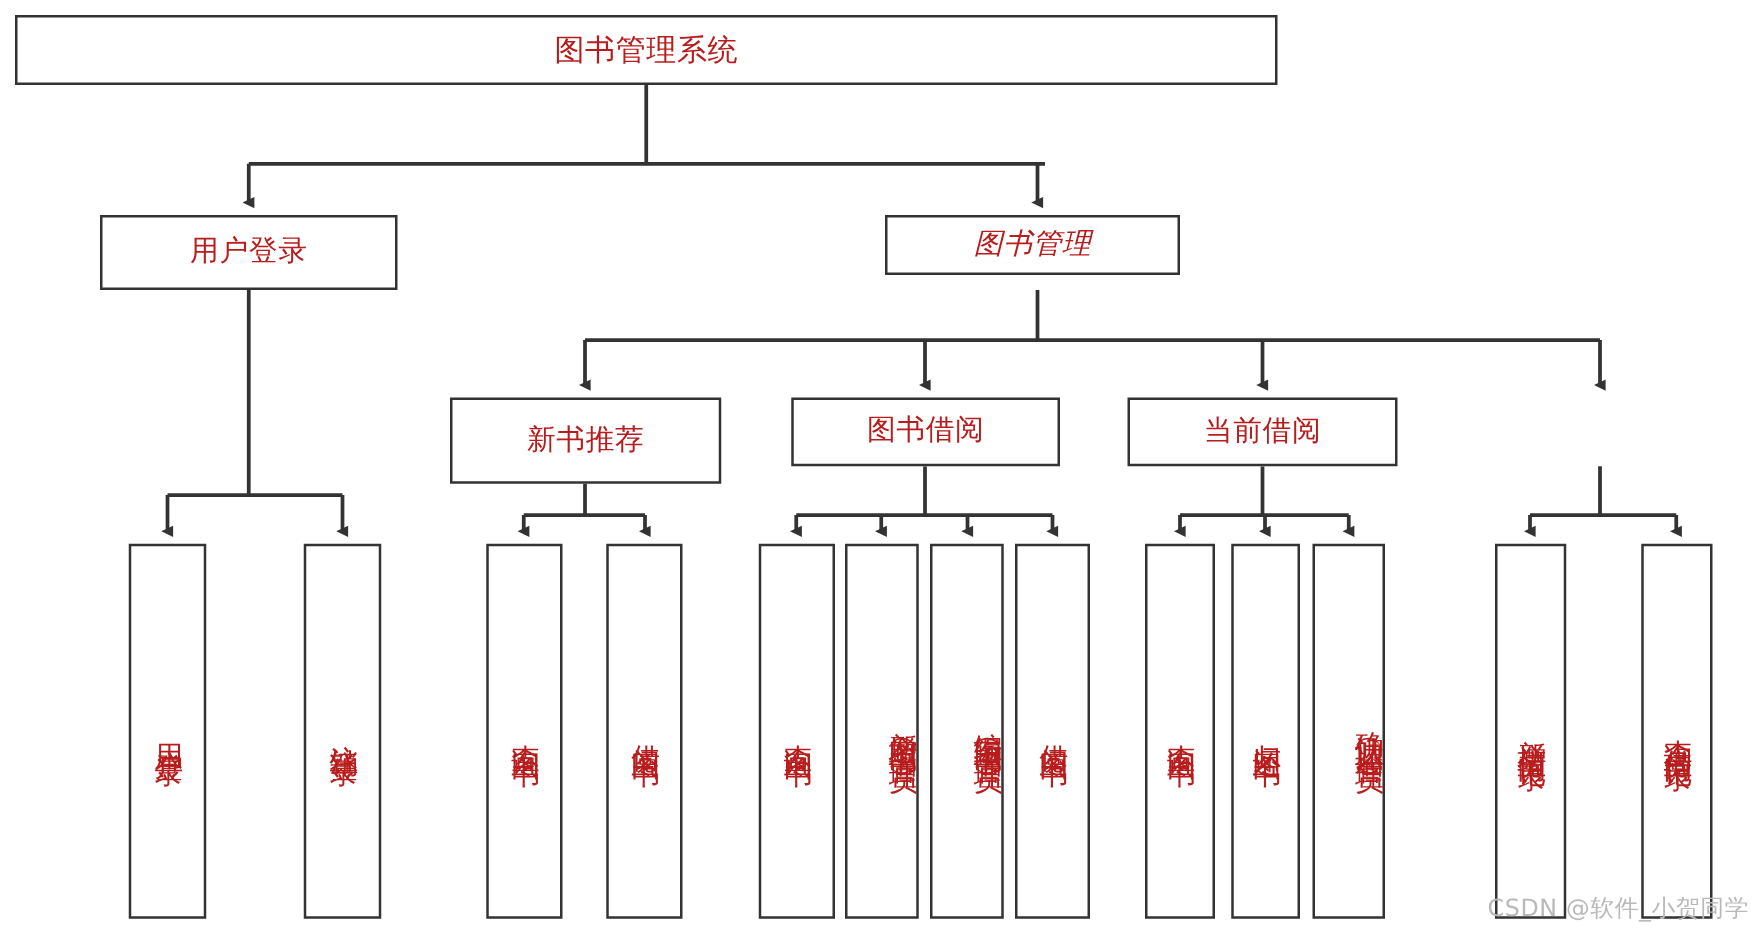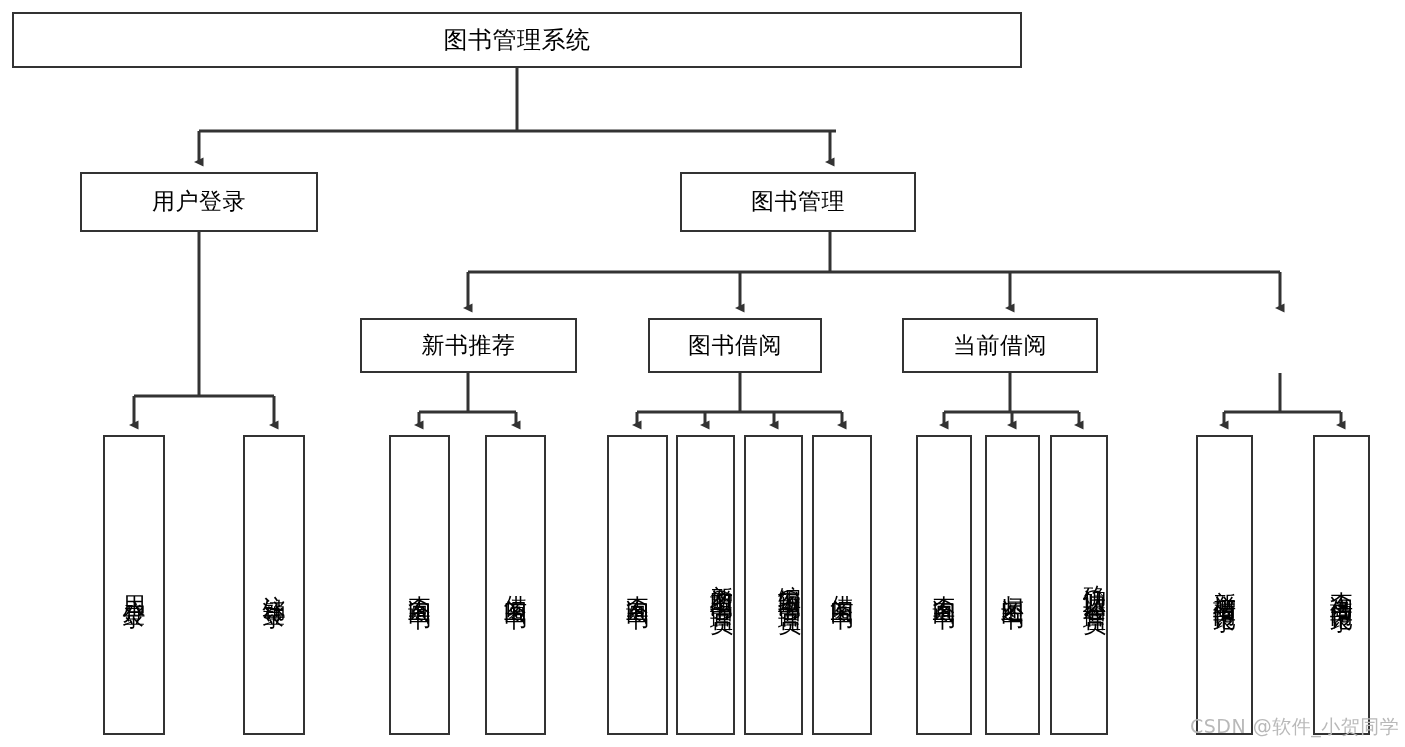--- a/index.html
+++ b/index.html
@@ -22,21 +22,21 @@
     left: 0;
     top: 0;
     width: 1405px;
     height: 747px;
   }
   .node {
     position: absolute;
     box-sizing: border-box;
     border: 2.5px solid #333333;
     background: #ffffff;
-    color: #000000;
+    color: #b91c1c;
     display: flex;
     align-items: center;
     justify-content: center;
     text-align: center;
     z-index: 2;
   }
   .node.h {
     font-size: 23px;
     line-height: 1.1;
     letter-spacing: 0.5px;
@@ -120,25 +120,25 @@
       <path d="M1280,373 L1280,412"></path>
       <path d="M1224,412 L1341,412"></path>
       <path d="M1224,412 L1224,425" marker-end="url(#arrow)"></path>
       <path d="M1341,412 L1341,425" marker-end="url(#arrow)"></path>
     </g>
   </svg>
 
   <div class="node h root" style="left:12px;top:12px;width:1010px;height:56px;">图书管理系统</div>
 
   <div class="node h" style="left:80px;top:172px;width:238px;height:60px;">用户登录</div>
-  <div class="node h" style="left:680px;top:172px;width:236px;height:60px;">图书管理</div>
+  <div class="node h" style="left:708px;top:172px;width:236px;height:48px;font-style:italic;">图书管理</div>
 
-  <div class="node h" style="left:360px;top:318px;width:217px;height:55px;">新书推荐</div>
-  <div class="node h" style="left:648px;top:318px;width:174px;height:55px;">图书借阅</div>
-  <div class="node h" style="left:902px;top:318px;width:196px;height:55px;">当前借阅</div>
+  <div class="node h" style="left:360px;top:318px;width:217px;height:69px;">新书推荐</div>
+  <div class="node h" style="left:633px;top:318px;width:215px;height:55px;font-family:Liberation Mono, monospace;">图书借阅</div>
+  <div class="node h" style="left:902px;top:318px;width:216px;height:55px;">当前借阅</div>
 
   <div class="node v" style="left:103px;top:435px;width:62px;height:300px;">用户登录</div>
   <div class="node v" style="left:243px;top:435px;width:62px;height:300px;">注销登录</div>
   <div class="node v" style="left:389px;top:435px;width:61px;height:300px;">查询图书</div>
   <div class="node v" style="left:485px;top:435px;width:61px;height:300px;">借阅图书</div>
   <div class="node v" style="left:607px;top:435px;width:61px;height:300px;">查询图书</div>
   <div class="node v topalign" style="left:676px;top:435px;width:59px;height:300px;">新增图书（管理员）</div>
   <div class="node v topalign" style="left:744px;top:435px;width:59px;height:300px;">编辑图书（管理员）</div>
   <div class="node v" style="left:812px;top:435px;width:60px;height:300px;">借阅图书</div>
   <div class="node v" style="left:916px;top:435px;width:56px;height:300px;">查询图书</div>

